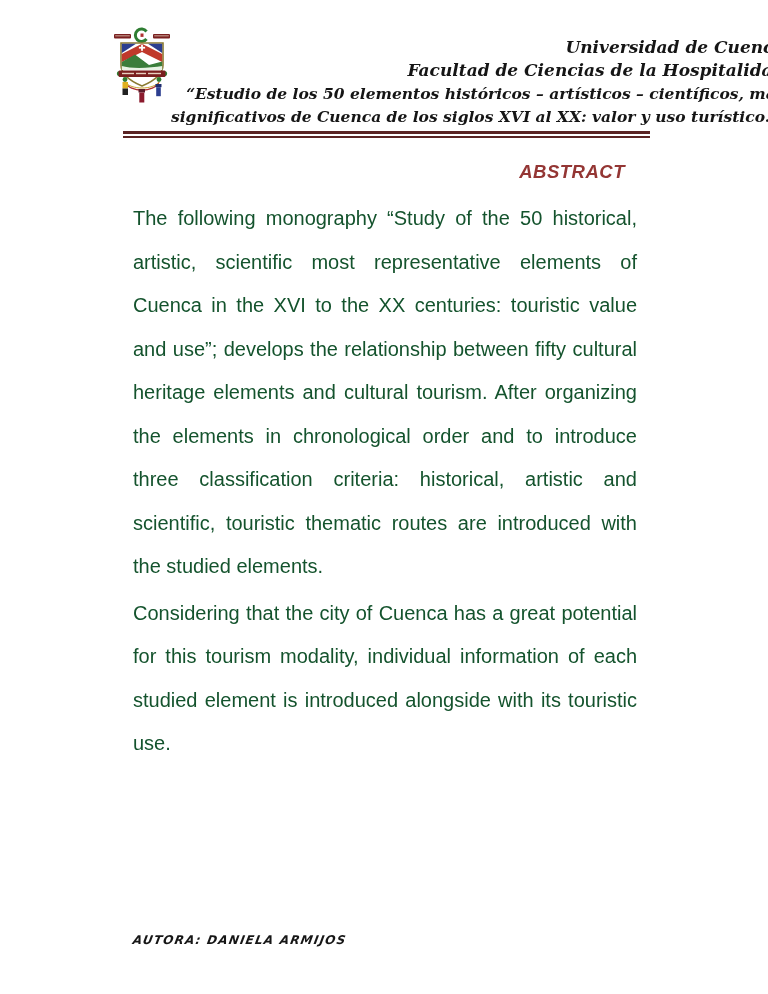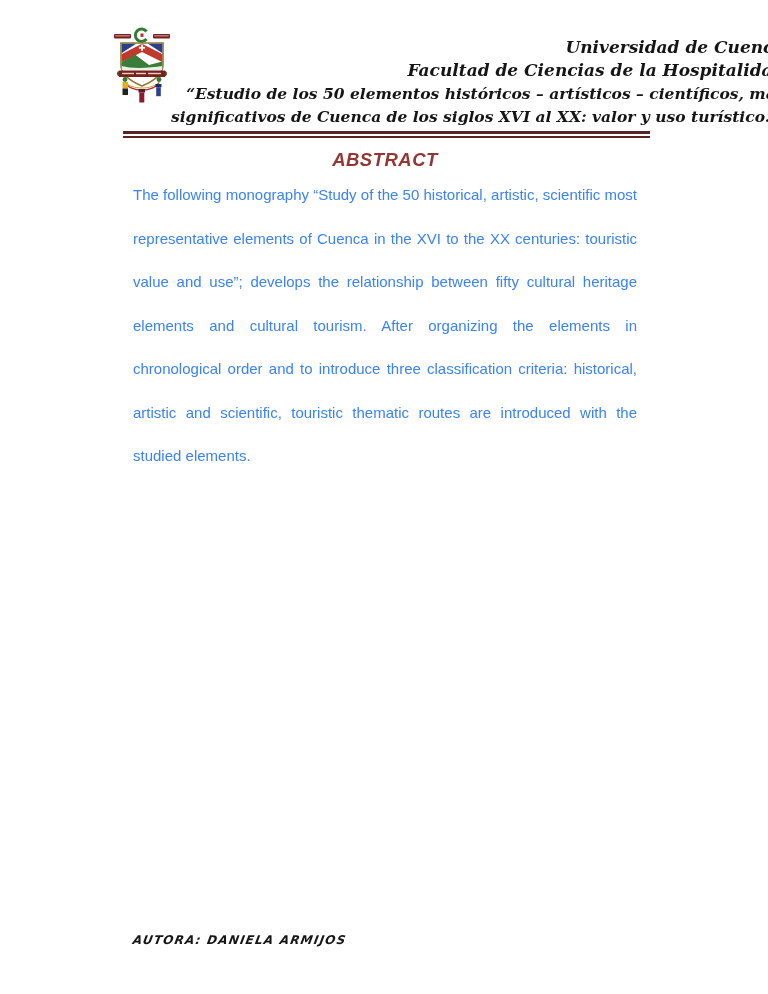--- a/index.html
+++ b/index.html
@@ -64,35 +64,35 @@
   }
 
   
   .main {
     position: absolute;
     top: 147px;
     left: 133px;
     width: 504px;
   }
   .abstract-title {
-    margin: 0;
+    margin: 12px;
     font-size: 18.5px;
     line-height: 26px;
     font-style: italic;
     font-weight: bold;
-    text-align: center;
+    text-align: right;
     letter-spacing: 0.5px;
     color: #943634;
   }
   .para {
     margin: 0 0 3px 0;
-    font-size: 15px;
+    font-size: 20px;
     line-height: 43.5px;
     text-align: justify;
-    color: #3b82f6;
+    color: #14532d;
   }
 
   
   .footer {
     position: absolute;
     top: 930px;
     left: 133px;
   }
   .author {
     display: inline-block;
@@ -162,19 +162,20 @@
       <div class="header-line-sm">“Estudio de los 50 elementos históricos – artísticos – científicos, más</div>
       <div class="header-line-sm">significativos de Cuenca de los siglos XVI al XX: valor y uso turístico. ”</div>
     </div>
   </header>
 
   <div class="rule"></div>
 
   <main class="main">
     <h1 class="abstract-title">ABSTRACT</h1>
     <p class="para">The following monography “Study of the 50 historical, artistic, scientific most representative elements of Cuenca in the XVI to the XX centuries: touristic value and use”; develops the relationship between fifty cultural heritage elements and cultural tourism. After organizing the elements in chronological order and to introduce three classification criteria:  historical, artistic and scientific, touristic thematic routes are introduced with the studied elements.</p>
+    <p class="para">Considering that the city of Cuenca has a great potential for this tourism modality, individual information of each studied element is introduced alongside with its touristic use.</p>
   </main>
 
   <footer class="footer">
     <span class="author">AUTORA: DANIELA ARMIJOS</span>
   </footer>
 
 </div>
 
 </body></html>

